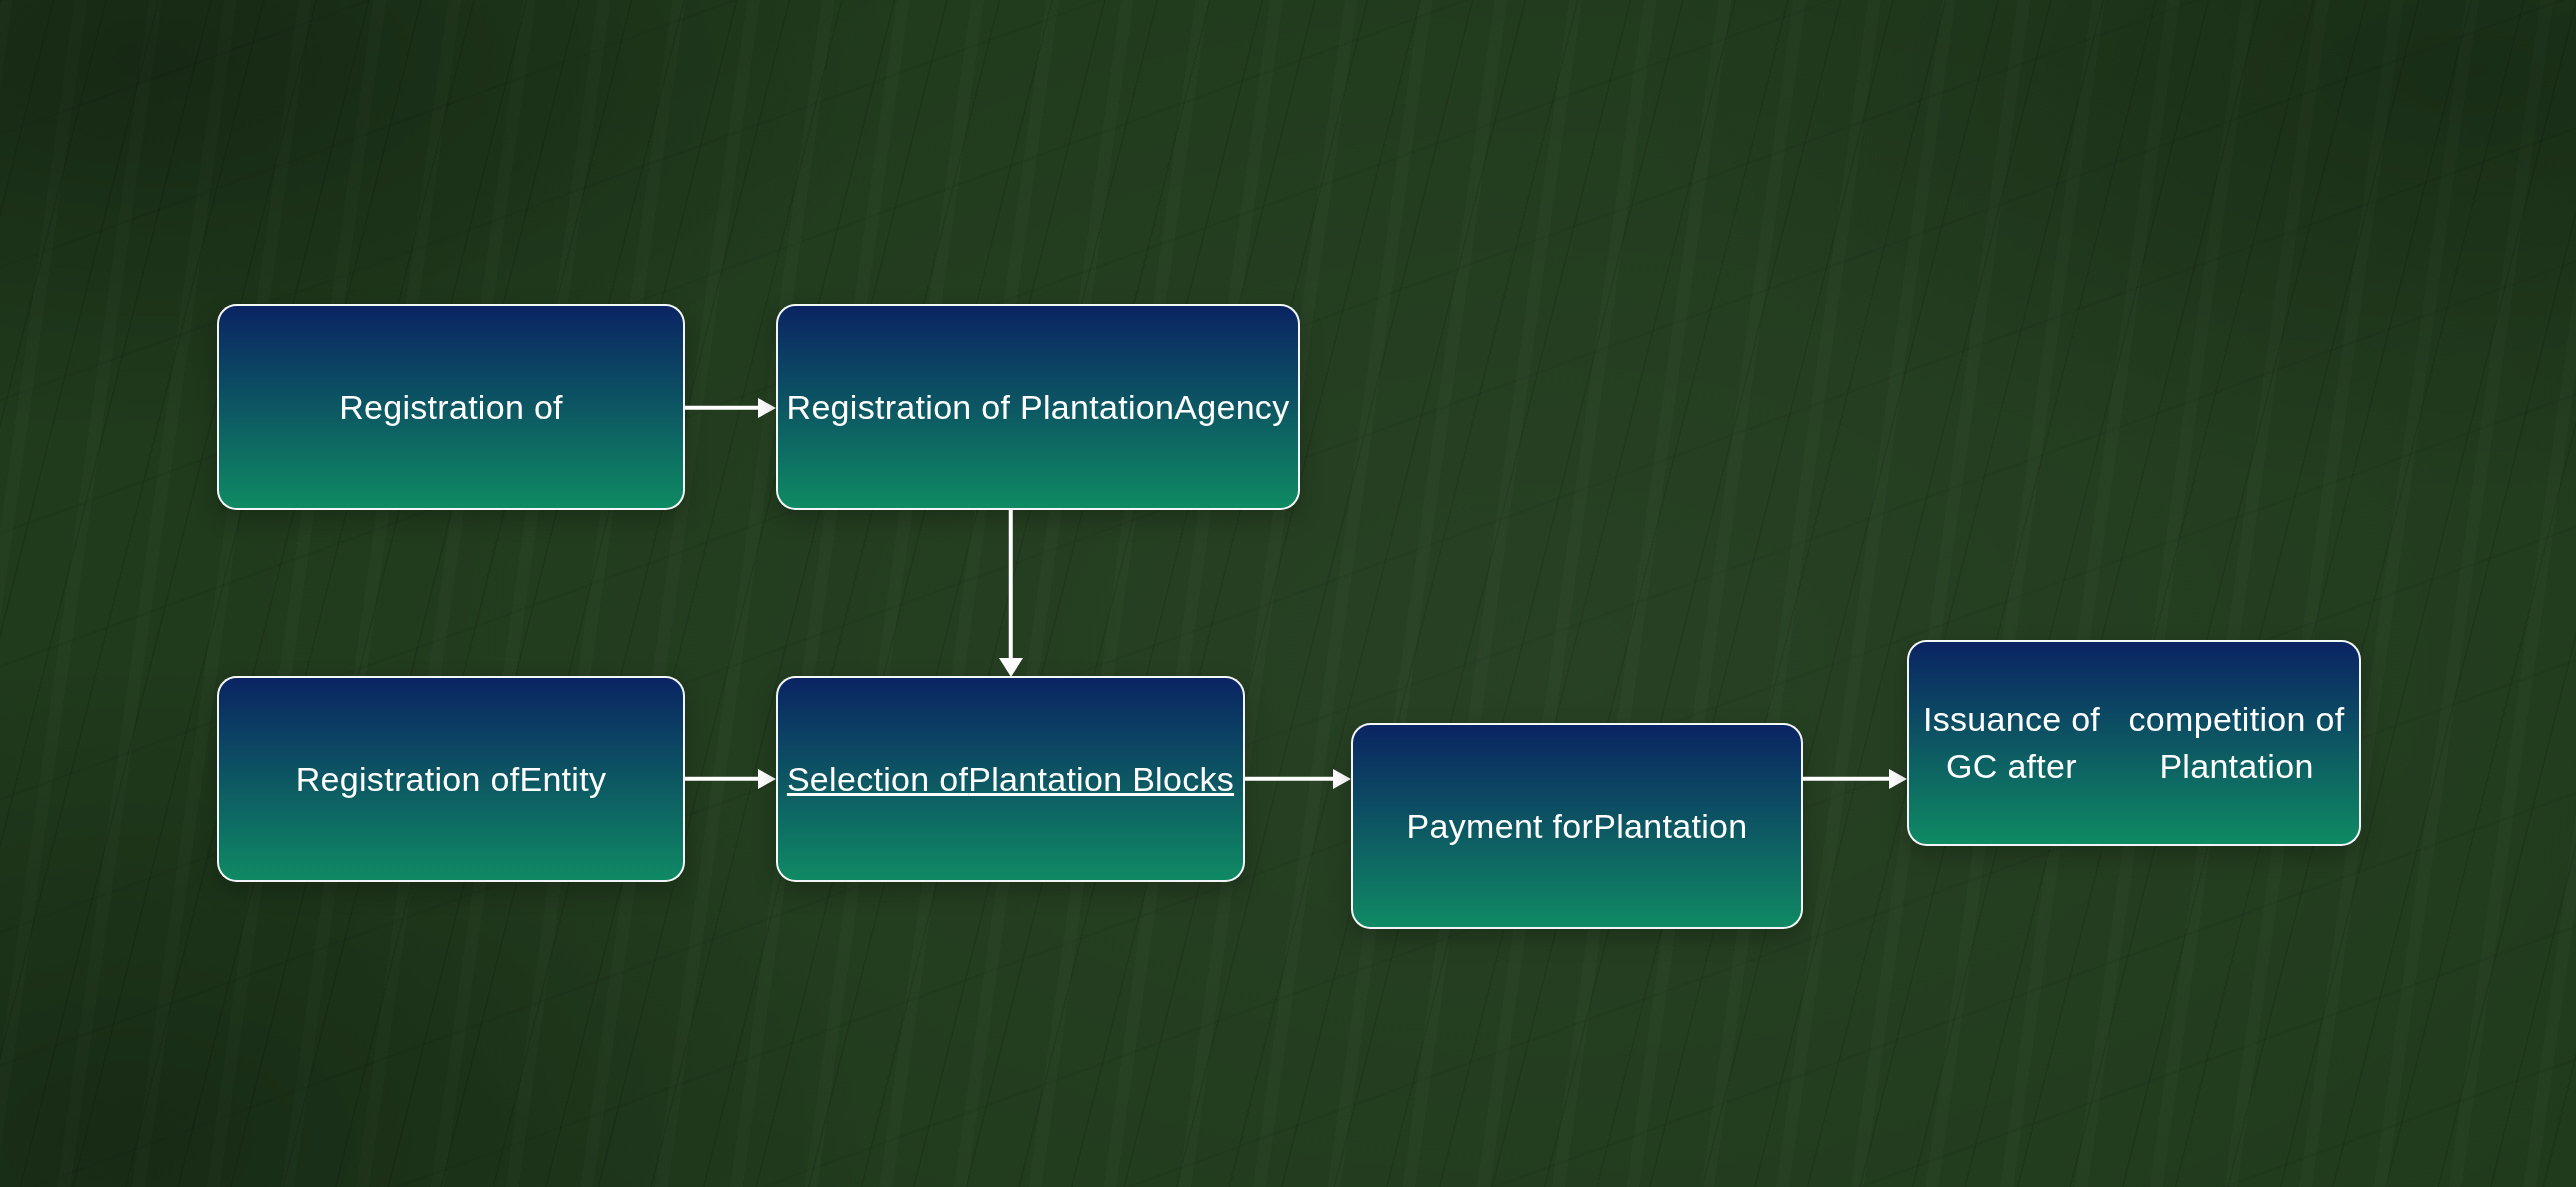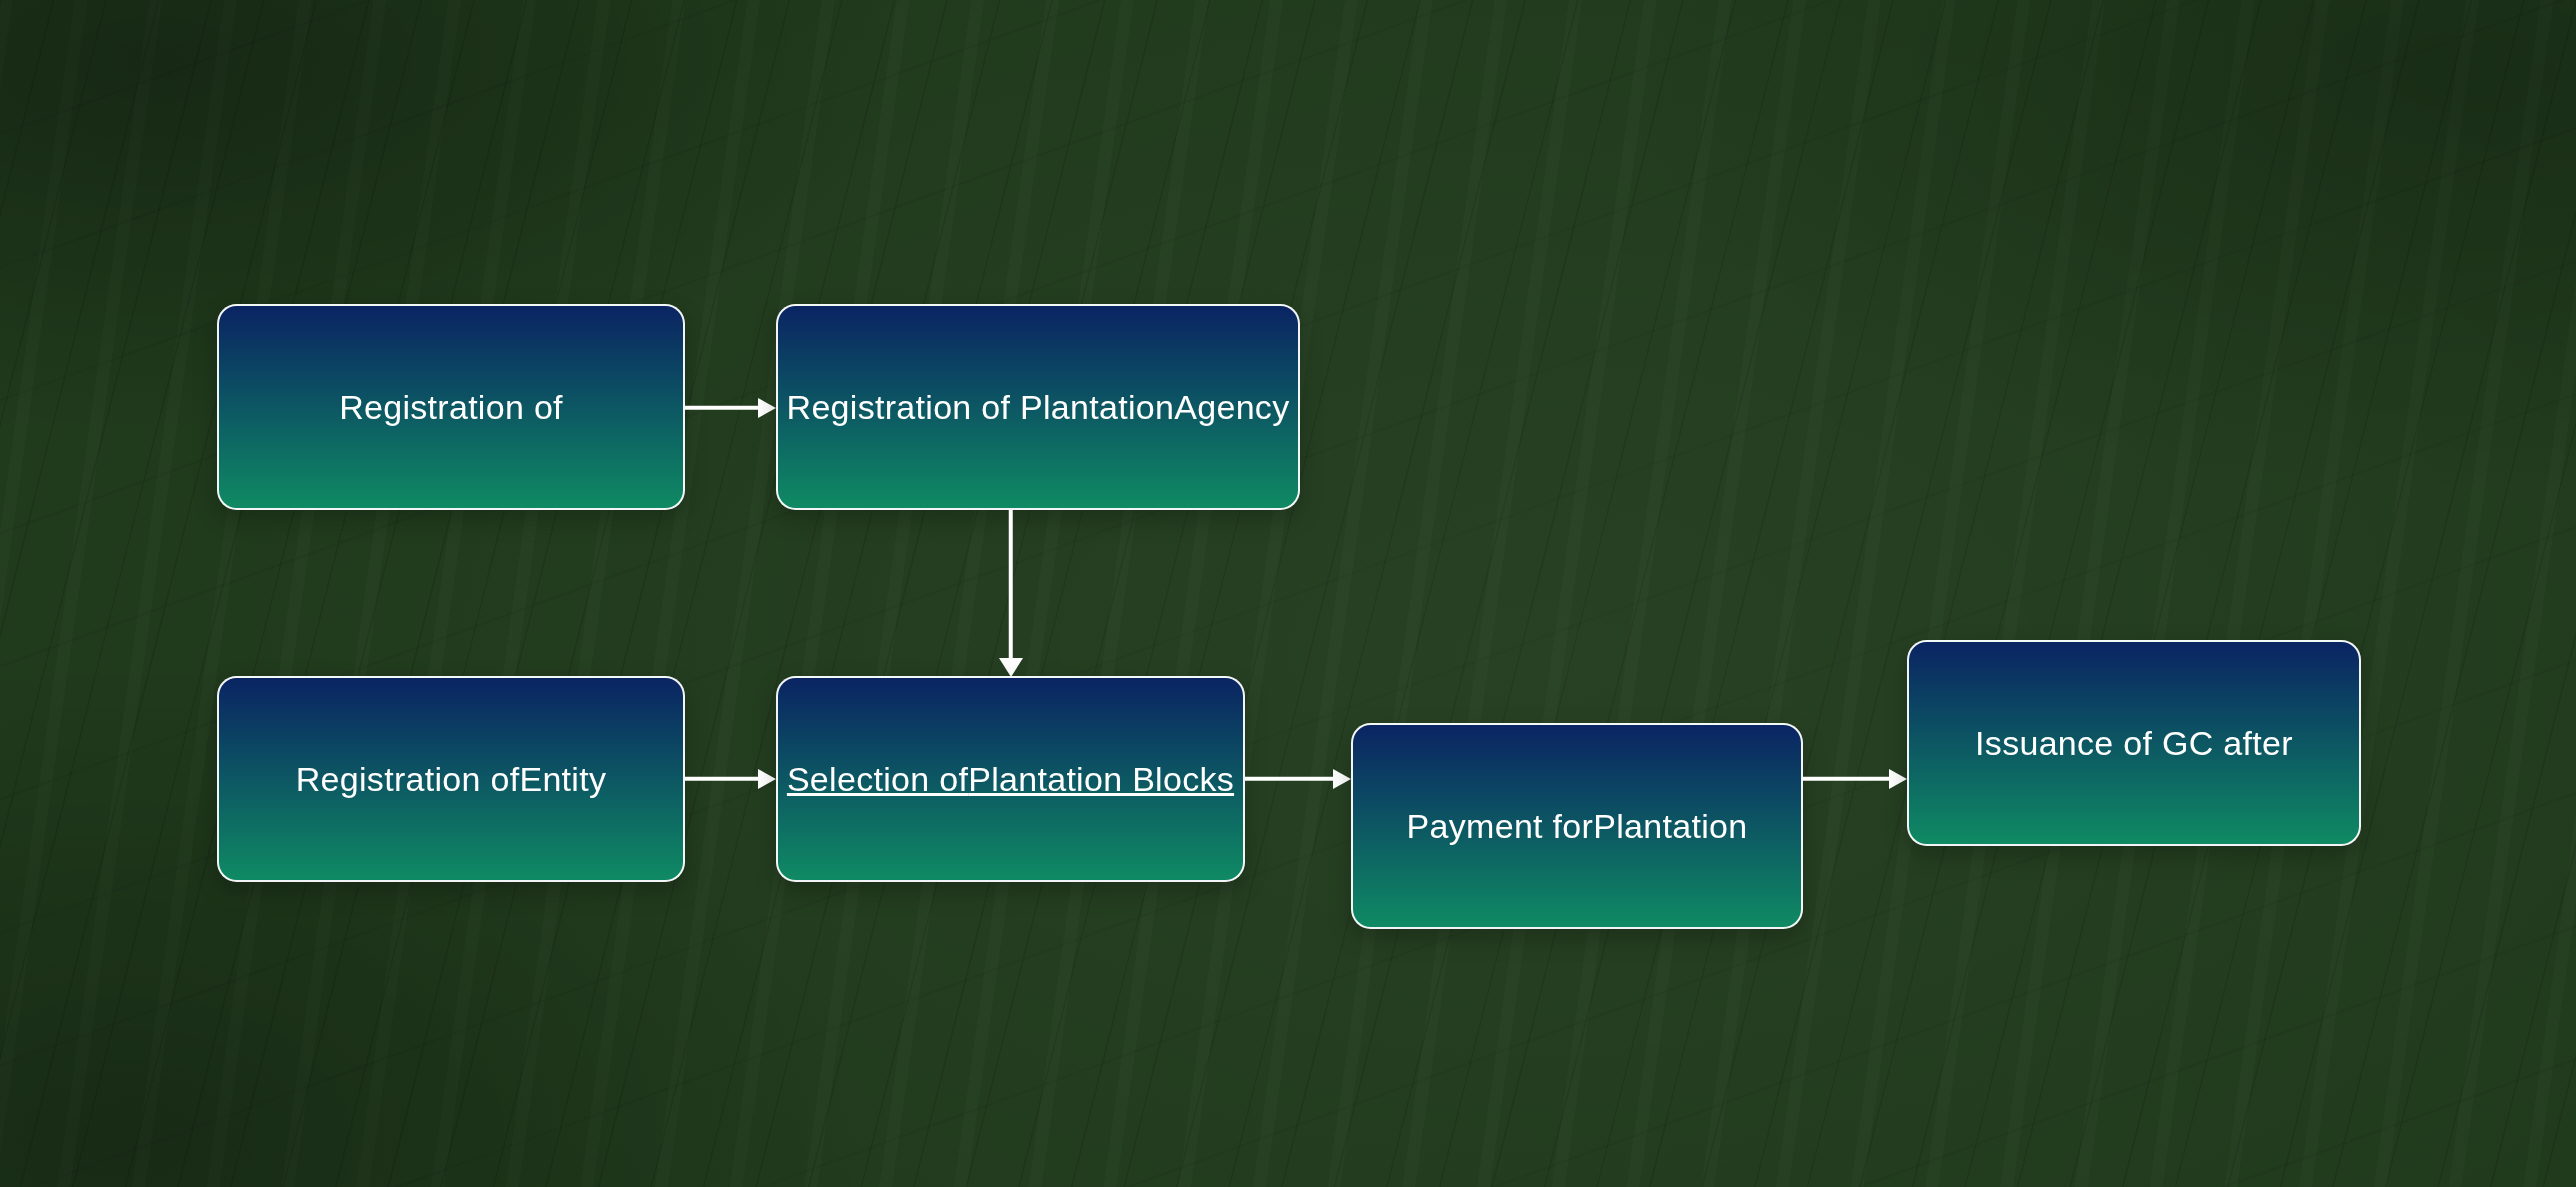--- a/index.html
+++ b/index.html
@@ -131,16 +131,17 @@
     <div>Plantation</div>
   </div>
 
   <div class="arrow arrow-right a4">
     <span class="shaft"></span>
     <span class="head"></span>
   </div>
 
   <div class="flow-box b6">
     <div>Issuance of GC after</div>
+    <div>competition of Plantation</div>
   </div>
 
 </div>
 
 
 </body></html>

